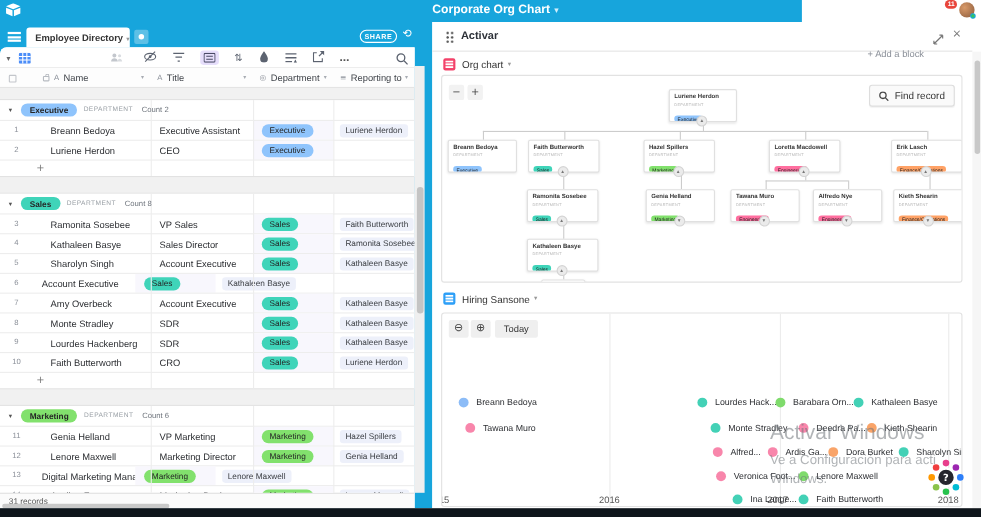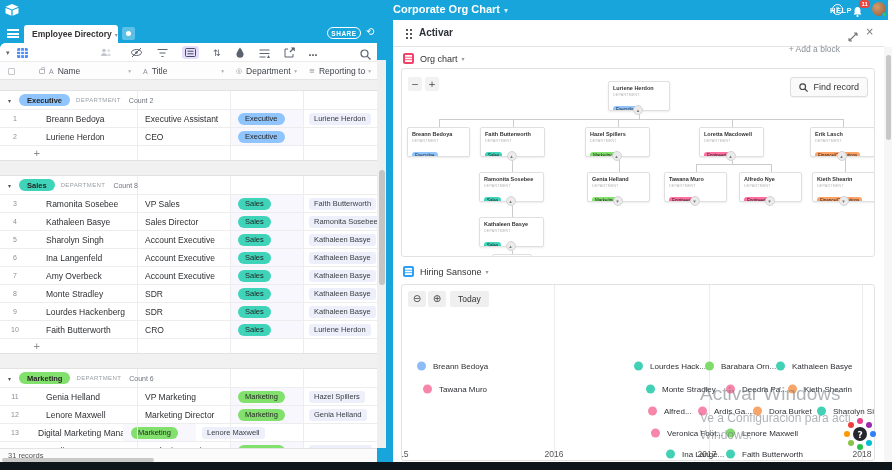--- a/index.html
+++ b/index.html
@@ -3,21 +3,21 @@
 <meta charset="utf-8">
 <style>
   html,body{margin:0;padding:0;background:#e8e8e8;}
   *{box-sizing:border-box;}
   .stage{position:relative;width:892px;height:470px;overflow:hidden;
     font-family:"Liberation Sans",sans-serif;background:#fff;}
   .uicon{font-family:"DejaVu Sans",sans-serif;}
   i{font-style:normal;}
 
   
-  .topbar{position:absolute;left:0;top:0;width:888px;height:20px;background:#17a5dc;z-index:5;}
+  .topbar{position:absolute;left:0;top:0;width:729px;height:20px;background:#17a5dc;z-index:5;}
   .logo{position:absolute;left:4px;top:3px;}
   .topbar-title{position:absolute;left:393px;top:3px;color:#fff;font-size:11px;font-weight:bold;}
   .topbar-title .caret{color:#cfeefc;font-size:8px;margin-left:4px;}
   .help-label{position:absolute;left:806px;top:6px;color:#fff;font-size:7.5px;font-weight:bold;letter-spacing:.5px;margin-left:24px;}
   .help-circle{position:absolute;left:832px;top:4px;width:11px;height:11px;border:1px solid #fff;border-radius:50%;
     color:#fff;font-size:7px;text-align:center;line-height:10px;}
   .bell{position:absolute;left:852px;top:4px;}
   .badge{position:absolute;left:859px;top:0px;background:#e8453c;color:#fff;font-size:6px;border-radius:6px;
     padding:1px 2.5px;font-weight:bold;z-index:6;}
   .avatar{position:absolute;left:872px;top:2px;width:14px;height:14px;border-radius:50%;
@@ -346,21 +346,20 @@
     <span class="c c-title">Account Executive</span>
     <span class="c c-dept">
                   <span class="dpill" style="background: rgb(63, 212, 185);">Sales</span>
                 </span>
     <span class="c c-rep">
                   <span class="rchip">Kathaleen Basye</span>
                 </span>
   </div>
               <div class="trow">
     <span class="c c-num">6</span>
-    <span class="c c-name">Ina Langenfeld</span>
     <span class="c c-title">Account Executive</span>
     <span class="c c-dept">
                   <span class="dpill" style="background: rgb(63, 212, 185);">Sales</span>
                 </span>
     <span class="c c-rep">
                   <span class="rchip">Kathaleen Basye</span>
                 </span>
   </div>
               <div class="trow">
     <span class="c c-num">7</span>

